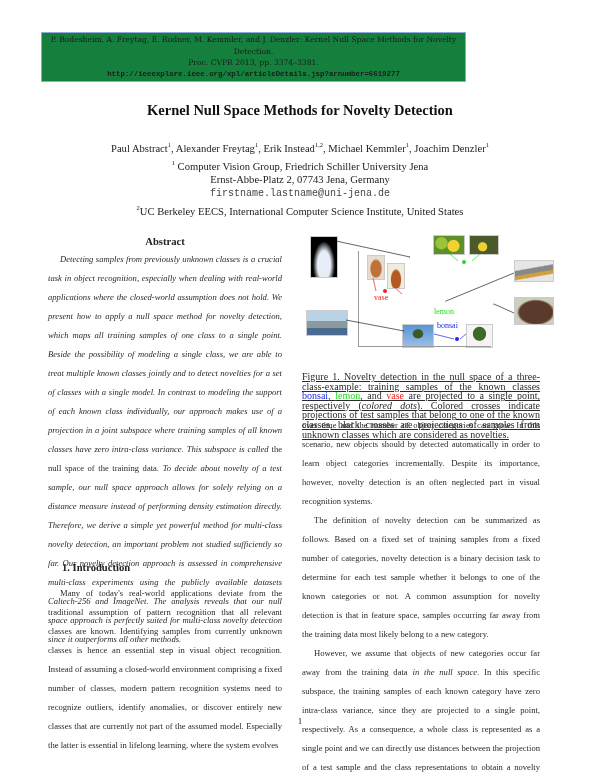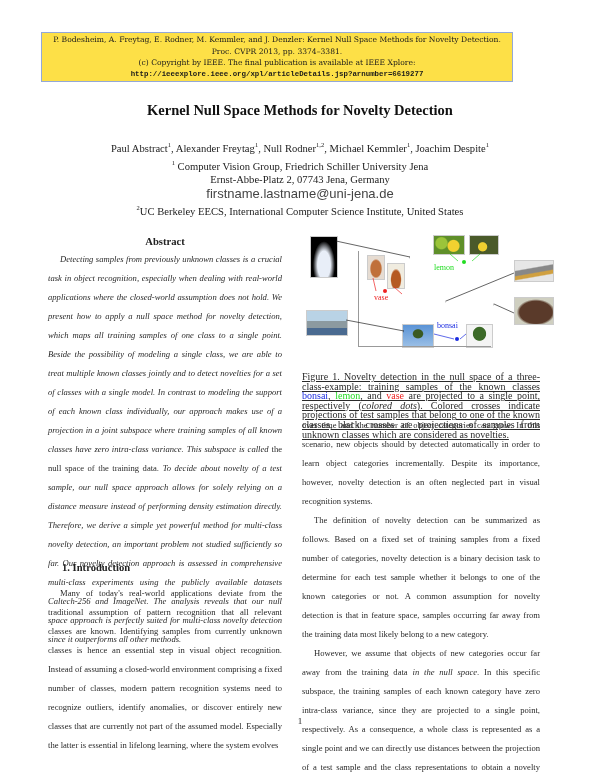--- a/index.html
+++ b/index.html
@@ -1,71 +1,70 @@
 <!DOCTYPE html>
 <html><head>
 <meta charset="utf-8">
 <style>
   html, body { margin:0; padding:0; background:#ffffff; }
   body { width:600px; height:776px; position:relative; overflow:hidden;
          font-family:"Liberation Serif", "DejaVu Serif", serif; color:#222; }
-  .banner { position:absolute; left:41px; top:32px; width:472px; height:50px;
-            background:#fde047; border:1px solid #93a8d8; box-sizing:border-box;
+  .banner { position:absolute; left:41px; top:32px; width:425px; height:50px;
+            background:#15803d; border:1px solid #93a8d8; box-sizing:border-box;
             text-align:center; font-family:"DejaVu Serif", serif; font-size:7.6px; line-height:11.6px;
             padding-top:1px; color:#1a1a1a; }
   .banner .mono { font-family:"Liberation Mono", monospace; font-weight:bold; font-size:7.4px; }
   .title { position:absolute; left:0; width:600px; top:102px; text-align:center;
            font-weight:bold; font-size:14.5px; color:#111; }
   .authors { position:absolute; left:0; width:600px; top:138px; text-align:center;
              font-size:10.6px; line-height:14px; color:#222; }
   .authors sup { font-size:6.5px; }
-  .authors .email { font-family:Liberation Sans, sans-serif; font-size:13px; color:#444; }
+  .authors .email { font-family:Liberation Mono, monospace; font-size:10px; color:#444; }
   .col { position:absolute; font-size:8.6px; line-height:19px; text-align:justify; color:#2a2a2a; }
   .col p { margin:0; text-indent:12px; }
   .left { left:48px; width:234px; }
   .right { left:302px; width:238px; }
   .abs-head { position:absolute; left:48px; width:234px; top:236px; text-align:center;
               font-weight:bold; font-size:10.6px; }
   .abstract { top:250px; font-style:italic; }
   .abstract .up { font-style:normal; }
   .sec-head { position:absolute; left:62px; top:562px; font-weight:bold; font-size:10.6px; }
   .intro { top:584px; }
   .figure { position:absolute; left:306px; top:235px; width:256px; height:113px; }
   .img { position:absolute; border:0.5px solid #ccc; }
   .axis { position:absolute; left:52px; top:16px; width:132px; height:95px;
           border-left:0.6px solid #999; border-bottom:0.6px solid #999; }
   .lbl { position:absolute; font-size:8px; font-family:"Liberation Serif", serif; }
   .dot { position:absolute; width:4px; height:4px; border-radius:50%; }
   .caption { top:372px; font-size:10px; line-height:9.6px;text-decoration:underline; }
   .caption p { text-indent:0; }
-  .bonsai { color:#1a2be0; } .lemon { color:#22dd22; } .vase { color:#ee2222; }
+  .bonsai { color:#1a2be0; } .lemon { color:#22dd22;margin-top:44px; } .vase { color:#ee2222; }
   .rtext { top:416px; }
   .rtext p.noindent { text-indent:0; }
   .cite-g { color:#22bb22; } .cite-r { color:#dd2222; }
   .pagenum { position:absolute; left:0; width:600px; top:716px; text-align:center; font-size:9px; }
 </style>
 </head>
 <body>
 
 <div class="banner">
   <div>P. Bodesheim, A. Freytag, E. Rodner, M. Kemmler, and J. Denzler: Kernel Null Space Methods for Novelty Detection.</div>
   <div>Proc. CVPR 2013, pp. 3374–3381.</div>
-  <div>(c) Copyright by IEEE. The final publication is available at IEEE Xplore:</div>
   <div class="mono">http://ieeexplore.ieee.org/xpl/articleDetails.jsp?arnumber=6619277</div>
 </div>
 
 <div class="title">Kernel Null Space Methods for Novelty Detection</div>
 
 <div class="authors">
   <div>
     <span>Paul Abstract</span><sup>1</sup>,
     <span>Alexander Freytag</span><sup>1</sup>,
-    <span>Null Rodner</span><sup>1,2</sup>,
+    <span>Erik Instead</span><sup>1,2</sup>,
     <span>Michael Kemmler</span><sup>1</sup>,
-    <span>Joachim Despite</span><sup>1</sup>
+    <span>Joachim Denzler</span><sup>1</sup>
   </div>
   <div><sup>1</sup> <span>Computer Vision Group, Friedrich Schiller University Jena</span></div>
   <div>Ernst-Abbe-Platz 2, 07743 Jena, Germany</div>
   <div class="email">firstname.lastname@uni-jena.de</div>
   <div><sup>2</sup><span>UC Berkeley EECS, International Computer Science Institute, United States</span></div>
 </div>
 
 <div class="abs-head">Abstract</div>
 <div class="col left abstract">
   <p><span>Detecting samples from previously unknown classes is a crucial task in object recognition, especially when dealing with real-world applications where the closed-world assumption does not hold. We present how to apply a null space method for novelty detection, which maps all training samples of one class to a single point. Beside the possibility of modeling a single class, we are able to treat multiple known classes jointly and to detect novelties for a set of classes with a single model. In contrast to modeling the support of each known class individually, our approach makes use of a projection in a joint subspace where training samples of all known classes have zero intra-class variance. This subspace is called </span><span class="up">the null space of the training data</span><span>. To decide about novelty of a test sample, our null space approach allows for solely relying on a distance measure instead of performing density estimation directly. Therefore, we derive a simple yet powerful method for multi-class novelty detection, an important problem not studied sufficiently so far. Our novelty detection approach is assessed in comprehensive multi-class experiments using the publicly available datasets Caltech-256 and ImageNet. The analysis reveals that our null space approach is perfectly suited for multi-class novelty detection since it outperforms all other methods.</span></p>

